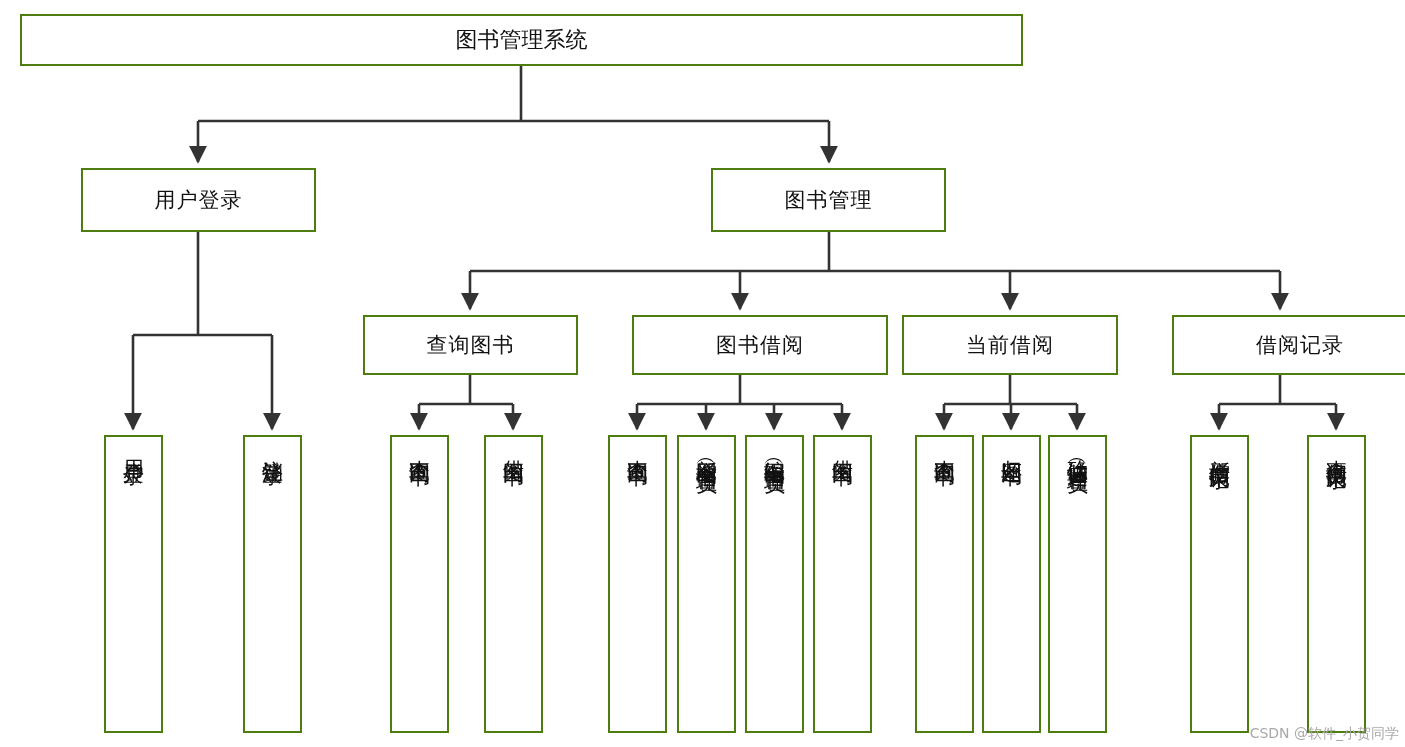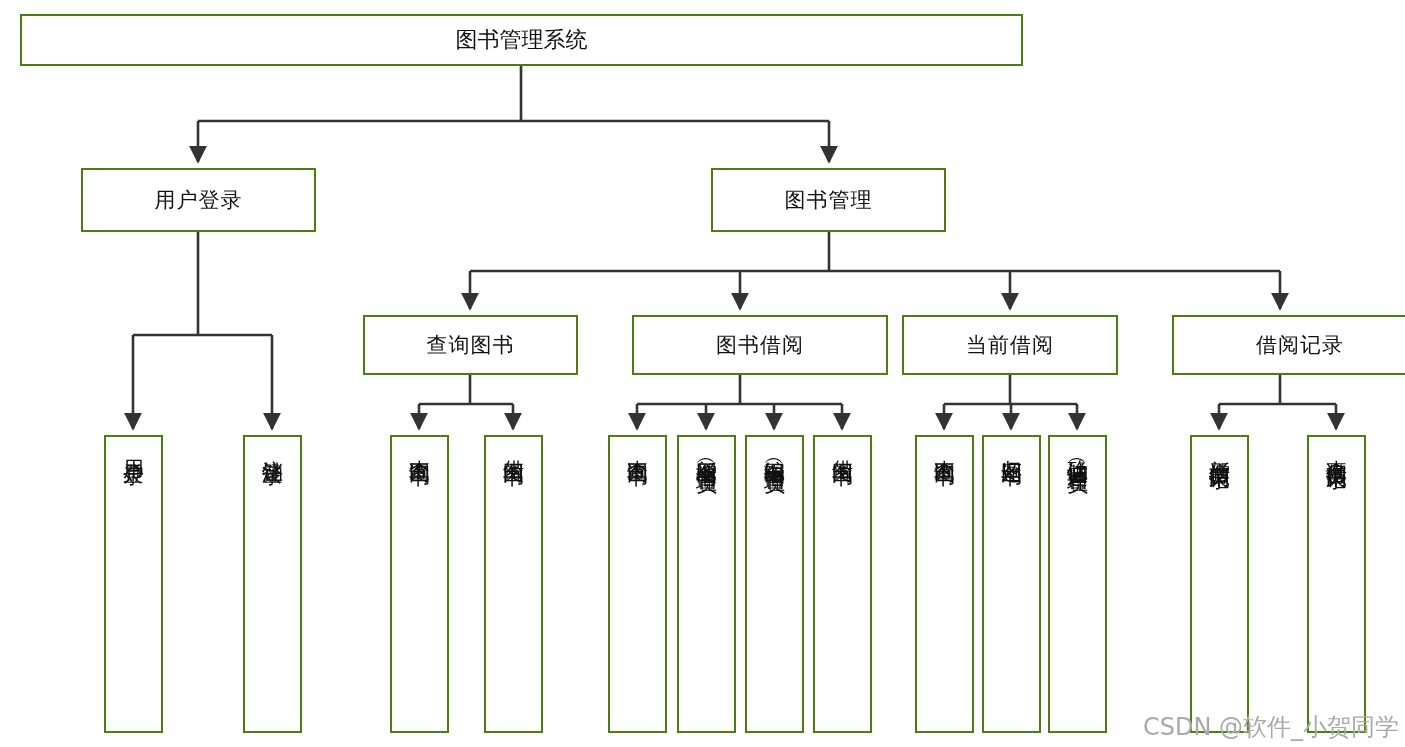--- a/index.html
+++ b/index.html
@@ -59,21 +59,21 @@
     display: block;
   }
   .htext {
     white-space: nowrap;
     display: block;
   }
   .watermark {
     position: absolute;
     right: 6px;
     bottom: 4px;
-    font-size: 24px;
+    font-size: 14px;
     color: #a9a9a9;
     z-index: 5;
     white-space: nowrap;
   }
 </style>
 </head>
 <body>
 
 <div id="diagram">
 

